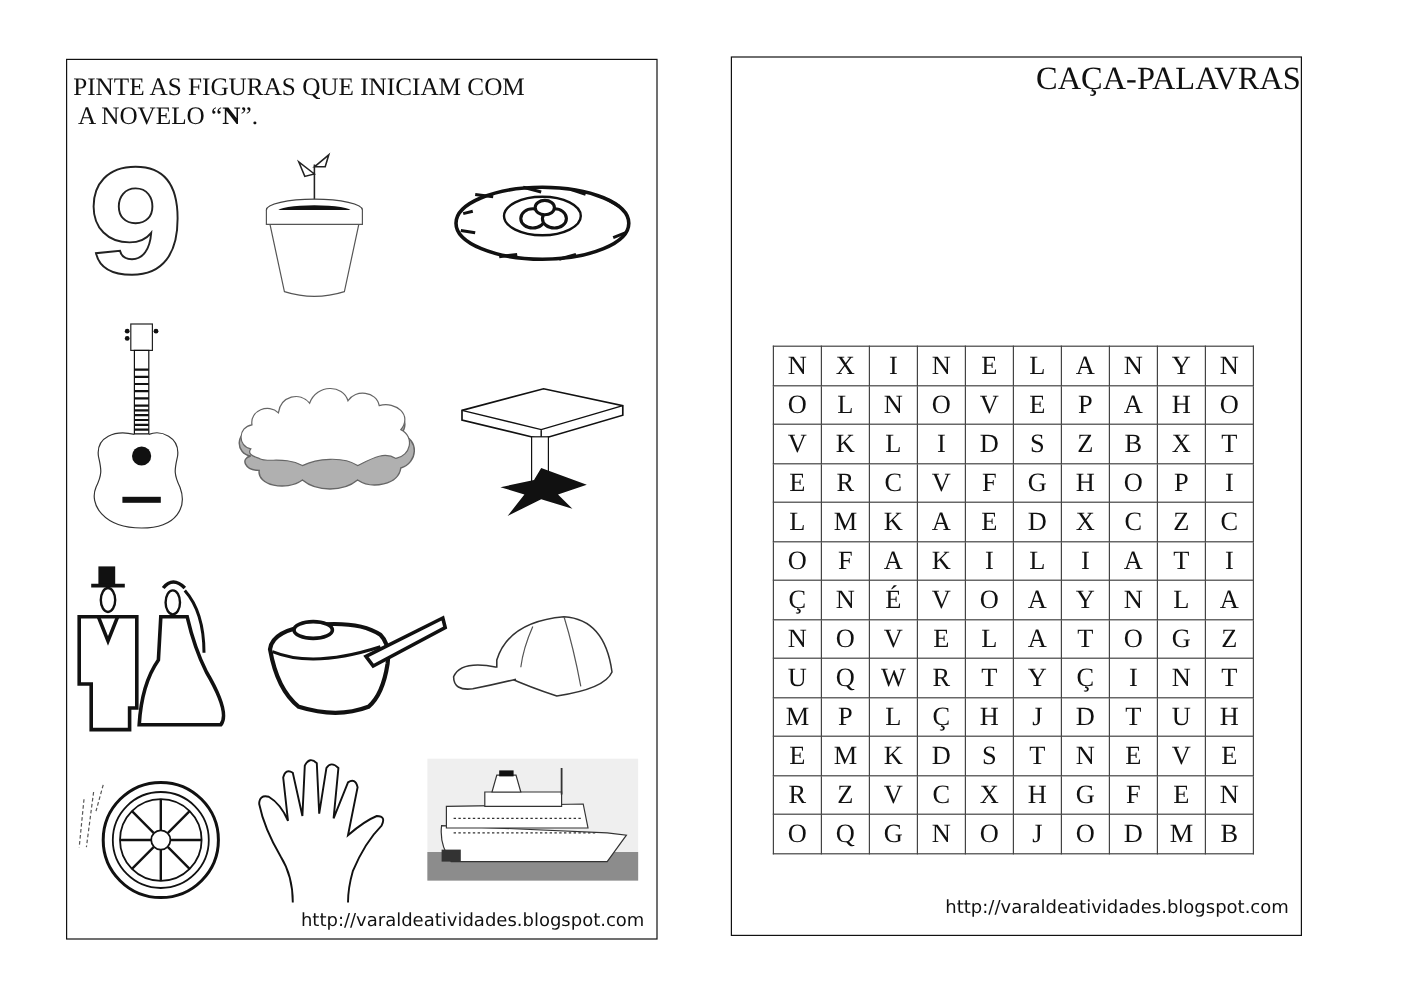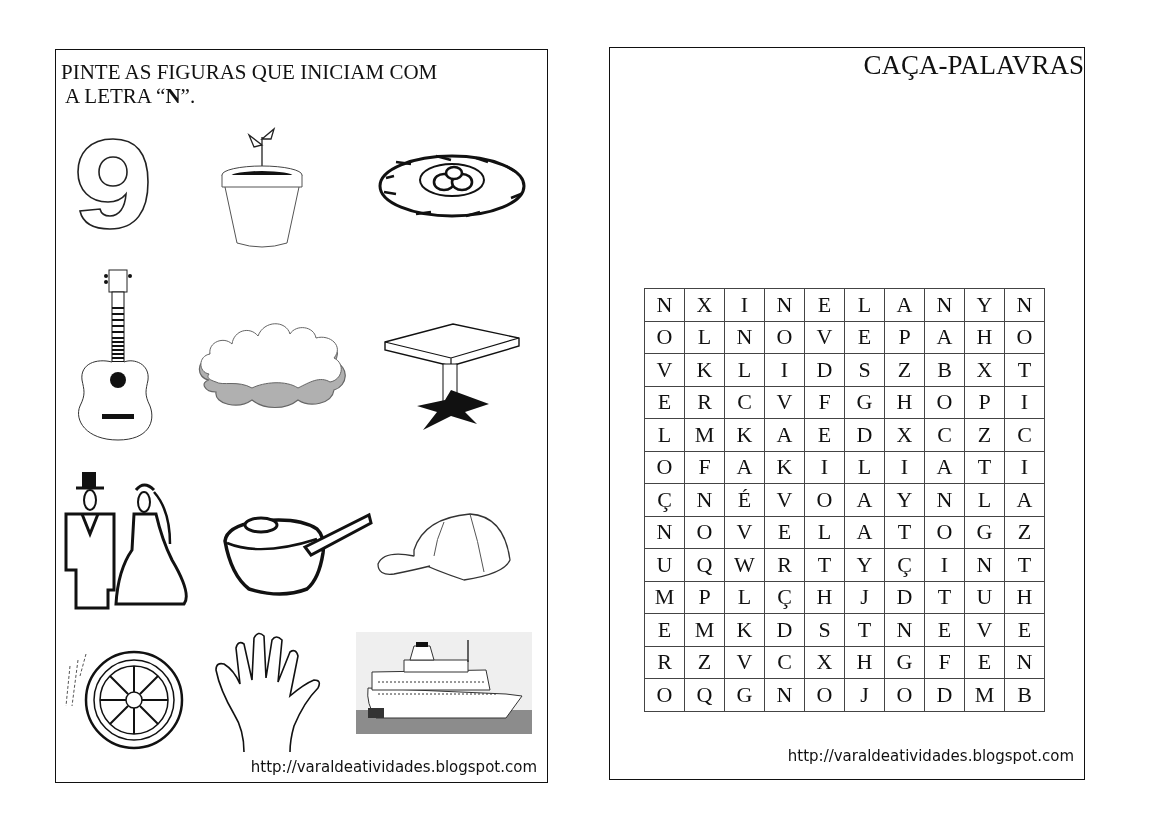--- a/index.html
+++ b/index.html
@@ -23,21 +23,21 @@
 
   table.grid { position:absolute; left:34px; top:240px; border-collapse:collapse; }
   table.grid td { width:39px; height:31.5px; border:1px solid #444; text-align:center; vertical-align:middle;
                   font-size:22px; padding:0; line-height:1; }
 </style>
 </head>
 <body>
 
 <div id="left-panel" class="panel">
   <div class="instr"><span>PINTE AS FIGURAS QUE INICIAM COM</span>
-<span> A LETRA “</span><b>N</b><span>”.</span></div>
+<span> A NOVELO “</span><b>N</b><span>”.</span></div>
 
   <svg class="pic" style="left:18px;top:86px" width="78" height="95" viewBox="0 0 78 95">
     <path d="M39 3 C15 3 4 18 4 36 C4 54 16 66 34 66 C42 66 48 63 52 58 C51 72 45 80 36 80 C30 80 27 77 26 73 L6 75 C9 88 20 93 36 93 C62 93 74 75 74 46 C74 17 62 3 39 3 Z M39 21 C49 21 53 29 53 36 C53 44 48 50 39 50 C30 50 25 44 25 36 C25 28 30 21 39 21 Z" fill="#fff" stroke="#222" stroke-width="1.6"></path>
   </svg>
   <svg class="pic" style="left:163px;top:75px" width="85" height="125" viewBox="0 0 85 125">
     <path d="M43 45 L43 12 M43 20 L30 10 L35 22 Z M43 14 L55 4 L52 14 Z" stroke="#222" fill="#fff" stroke-width="1.3"></path>
     <ellipse cx="43" cy="50" rx="40" ry="9" fill="#fff" stroke="#444"></ellipse>
     <ellipse cx="43" cy="51" rx="31" ry="5" fill="#111"></ellipse>
     <path d="M3 50 L3 62 L83 62 L83 50 M6 62 L18 118 Q43 126 68 118 L80 62" fill="#fff" stroke="#555"></path>
   </svg>

